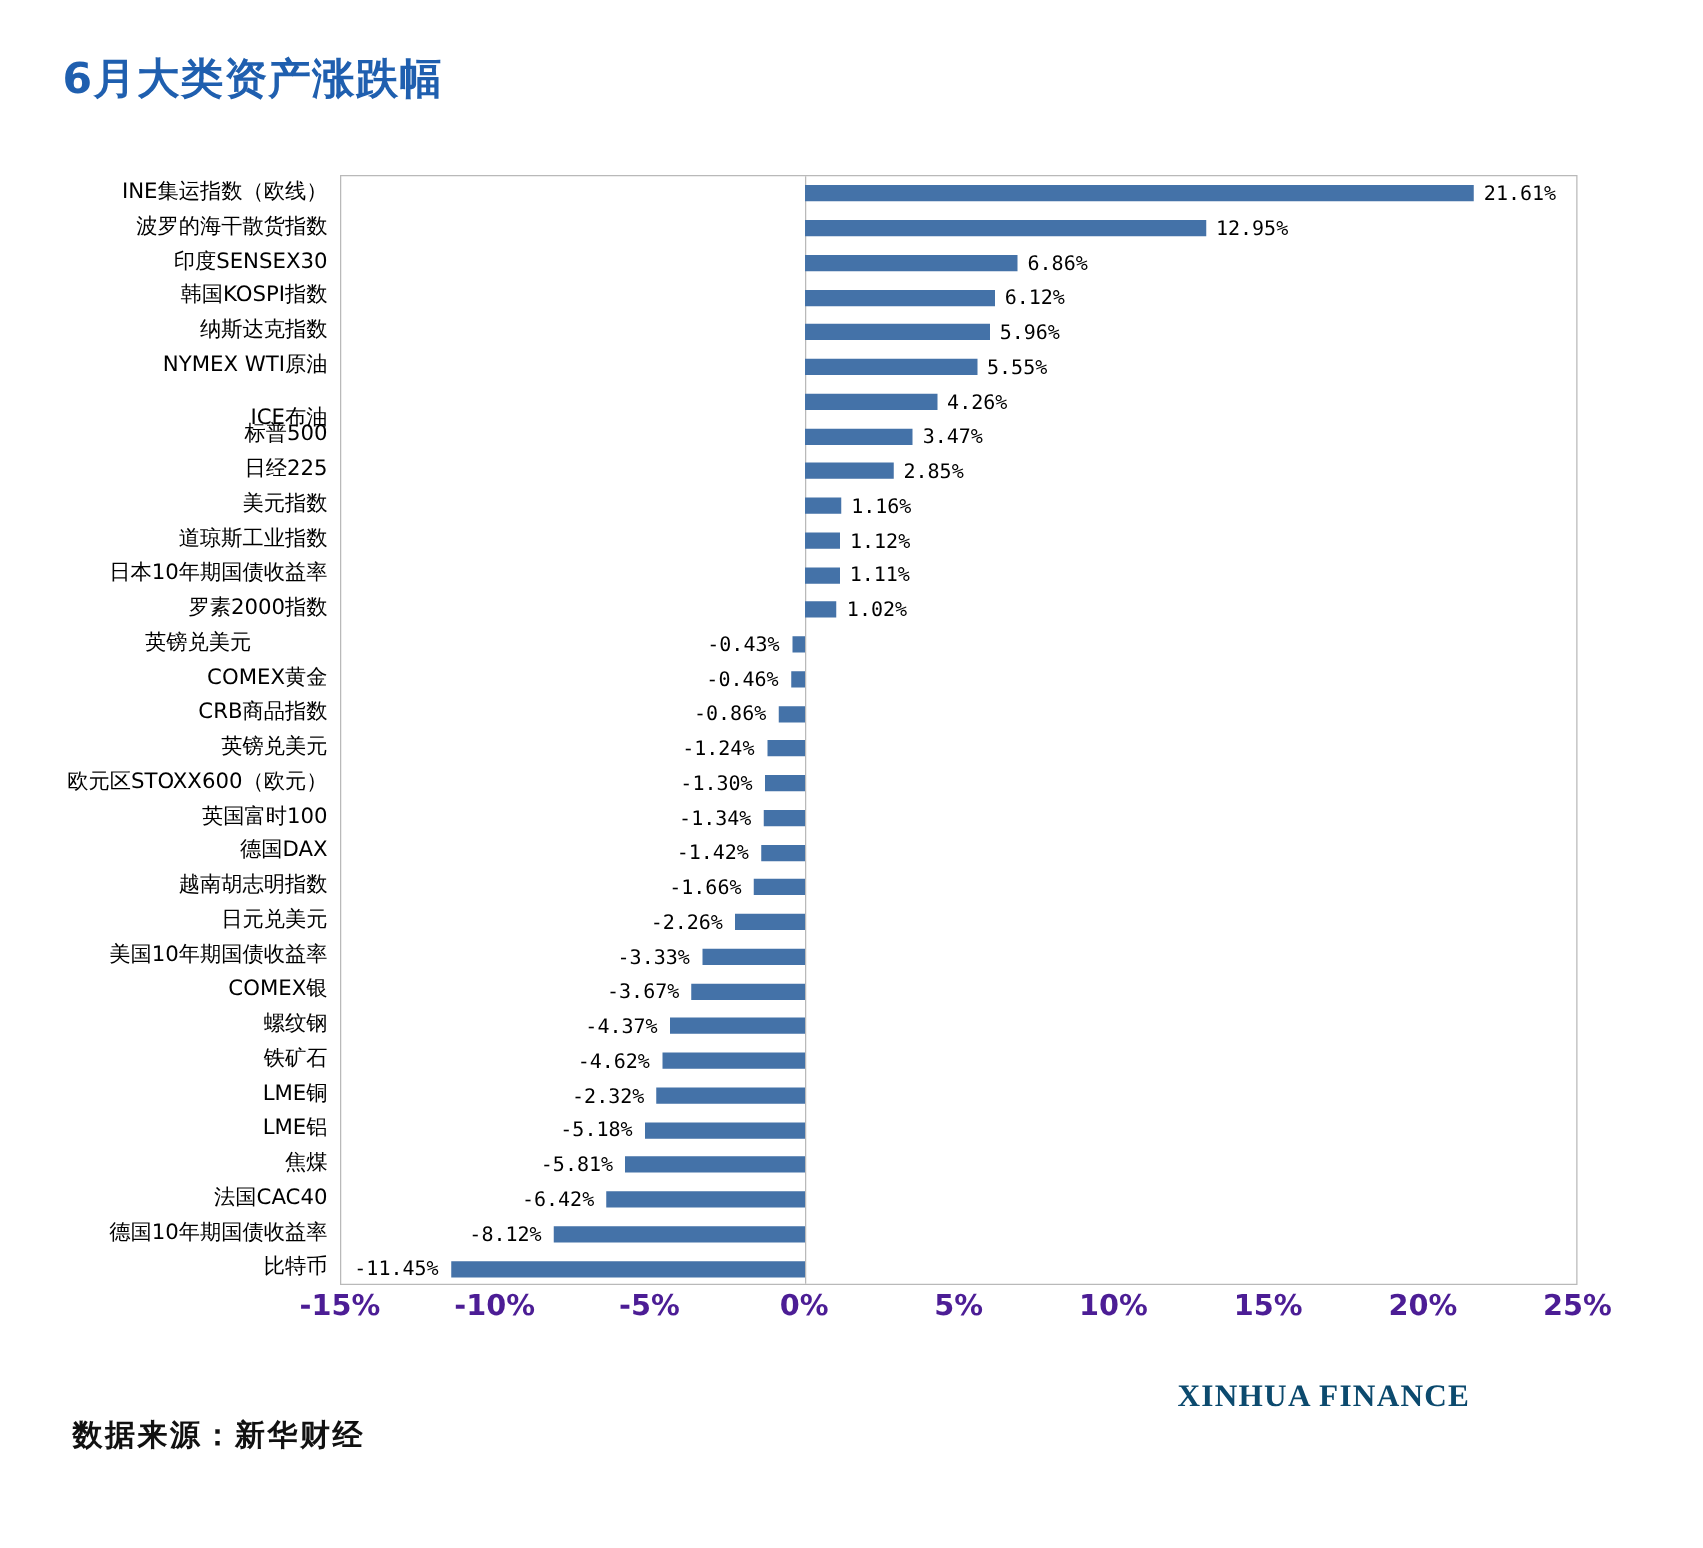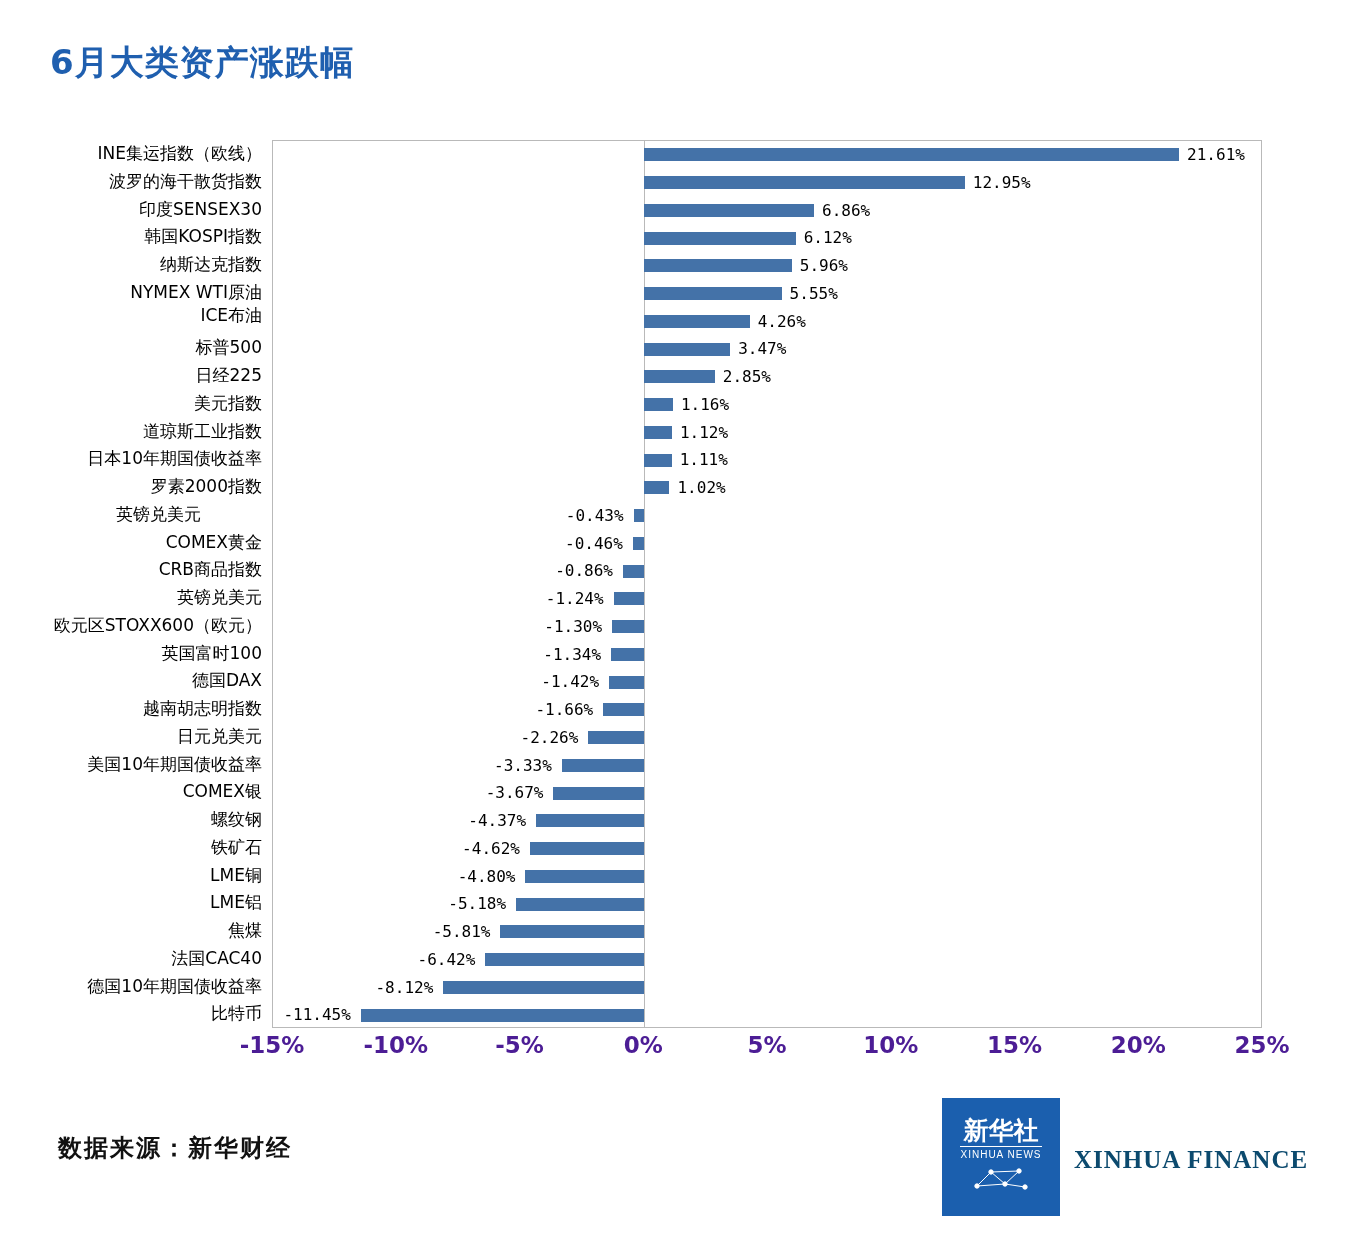--- a/index.html
+++ b/index.html
@@ -209,42 +209,42 @@
       <div class="val-label" style="top: 582.75px; height: 27.75px; line-height: 27.75px; right: 682.685px;">-2.26%</div>
       <div class="bar" style="width: 82.4175px; left: 288.832px; top: 617.875px;"></div>
       <div class="val-label" style="top: 610.5px; height: 27.75px; line-height: 27.75px; right: 709.168px;">-3.33%</div>
       <div class="bar" style="width: 90.8325px; left: 280.418px; top: 645.625px;"></div>
       <div class="val-label" style="top: 638.25px; height: 27.75px; line-height: 27.75px; right: 717.582px;">-3.67%</div>
       <div class="bar" style="width: 108.157px; left: 263.092px; top: 673.375px;"></div>
       <div class="val-label" style="top: 666px; height: 27.75px; line-height: 27.75px; right: 734.908px;">-4.37%</div>
       <div class="bar" style="width: 114.345px; left: 256.905px; top: 701.125px;"></div>
       <div class="val-label" style="top: 693.75px; height: 27.75px; line-height: 27.75px; right: 741.095px;">-4.62%</div>
       <div class="bar" style="width: 118.8px; left: 252.45px; top: 728.875px;"></div>
-      <div class="val-label" style="top: 721.5px; height: 27.75px; line-height: 27.75px; right: 745.55px;">-4.80%</div>
+      <div class="val-label" style="top: 721.5px; height: 27.75px; line-height: 27.75px; right: 745.55px;">-2.32%</div>
       <div class="bar" style="width: 128.205px; left: 243.045px; top: 756.625px;"></div>
       <div class="val-label" style="top: 749.25px; height: 27.75px; line-height: 27.75px; right: 754.955px;">-5.18%</div>
       <div class="bar" style="width: 143.797px; left: 227.452px; top: 784.375px;"></div>
       <div class="val-label" style="top: 777px; height: 27.75px; line-height: 27.75px; right: 770.548px;">-5.81%</div>
       <div class="bar" style="width: 158.895px; left: 212.355px; top: 812.125px;"></div>
       <div class="val-label" style="top: 804.75px; height: 27.75px; line-height: 27.75px; right: 785.645px;">-6.42%</div>
       <div class="bar" style="width: 200.97px; left: 170.28px; top: 839.875px;"></div>
       <div class="val-label" style="top: 832.5px; height: 27.75px; line-height: 27.75px; right: 827.72px;">-8.12%</div>
       <div class="bar" style="width: 283.387px; left: 87.8625px; top: 867.625px;"></div>
       <div class="val-label" style="top: 860.25px; height: 27.75px; line-height: 27.75px; right: 910.138px;">-11.45%</div>
     </div>
 </div>
 
 <div id="labels-layer">
     <div class="cat-label" style="top: 140px; height: 27.75px; line-height: 27.75px; right: 1100px;">INE集运指数（欧线）</div>
     <div class="cat-label" style="top: 167.75px; height: 27.75px; line-height: 27.75px; right: 1100px;">波罗的海干散货指数</div>
     <div class="cat-label" style="top: 195.5px; height: 27.75px; line-height: 27.75px; right: 1100px;">印度SENSEX30</div>
     <div class="cat-label" style="top: 223.25px; height: 27.75px; line-height: 27.75px; right: 1100px;">韩国KOSPI指数</div>
     <div class="cat-label" style="top: 251px; height: 27.75px; line-height: 27.75px; right: 1100px;">纳斯达克指数</div>
     <div class="cat-label" style="top: 278.75px; height: 27.75px; line-height: 27.75px; right: 1100px;">NYMEX WTI原油</div>
-    <div class="cat-label" style="top: 302px; height: 27.75px; line-height: 27.75px; right: 1100px; text-align: right;">ICE布油</div>
+    <div class="cat-label" style="top: 321px; height: 27.75px; line-height: 27.75px; right: 1100px; text-align: right;">ICE布油</div>
     <div class="cat-label" style="top: 334.25px; height: 27.75px; line-height: 27.75px; right: 1100px;">标普500</div>
     <div class="cat-label" style="top: 362px; height: 27.75px; line-height: 27.75px; right: 1100px;">日经225</div>
     <div class="cat-label" style="top: 389.75px; height: 27.75px; line-height: 27.75px; right: 1100px;">美元指数</div>
     <div class="cat-label" style="top: 417.5px; height: 27.75px; line-height: 27.75px; right: 1100px;">道琼斯工业指数</div>
     <div class="cat-label" style="top: 445.25px; height: 27.75px; line-height: 27.75px; right: 1100px;">日本10年期国债收益率</div>
     <div class="cat-label" style="top: 473px; height: 27.75px; line-height: 27.75px; right: 1100px;">罗素2000指数</div>
     <div class="cat-label" style="top: 500.75px; height: 27.75px; line-height: 27.75px; right: 1161px;">英镑兑美元</div>
     <div class="cat-label" style="top: 528.5px; height: 27.75px; line-height: 27.75px; right: 1100px;">COMEX黄金</div>
     <div class="cat-label" style="top: 556.25px; height: 27.75px; line-height: 27.75px; right: 1100px;">CRB商品指数</div>
     <div class="cat-label" style="top: 584px; height: 27.75px; line-height: 27.75px; right: 1100px;">英镑兑美元</div>
@@ -273,37 +273,16 @@
     <div class="xtick" style="left: 495px;">5%</div>
     <div class="xtick" style="left: 618.75px;">10%</div>
     <div class="xtick" style="left: 742.5px;">15%</div>
     <div class="xtick" style="left: 866.25px;">20%</div>
     <div class="xtick" style="left: 990px;">25%</div>
   </div>
 
 <div id="source">数据来源：新华财经</div>
 
 <div id="logo-block">
-  <div id="xinhua-badge">
-    <div class="cn">新华社</div>
-    <div class="en">XINHUA NEWS</div>
-    <div class="net">
-      <svg width="60" height="26" viewBox="0 0 60 26">
-        <g stroke="#ffffff" stroke-width="1" fill="#ffffff">
-          <line x1="6" y1="20" x2="20" y2="6"></line>
-          <line x1="20" y1="6" x2="34" y2="18"></line>
-          <line x1="34" y1="18" x2="48" y2="5"></line>
-          <line x1="6" y1="20" x2="34" y2="18"></line>
-          <line x1="20" y1="6" x2="48" y2="5"></line>
-          <line x1="34" y1="18" x2="54" y2="21"></line>
-          <circle cx="6" cy="20" r="2.2"></circle>
-          <circle cx="20" cy="6" r="2.2"></circle>
-          <circle cx="34" cy="18" r="2.2"></circle>
-          <circle cx="48" cy="5" r="2.2"></circle>
-          <circle cx="54" cy="21" r="2.2"></circle>
-        </g>
-      </svg>
-    </div>
-  </div>
   <div id="finance-logo">
     <div class="en">XINHUA FINANCE</div>
   </div>
 </div>
 
 </body></html>

